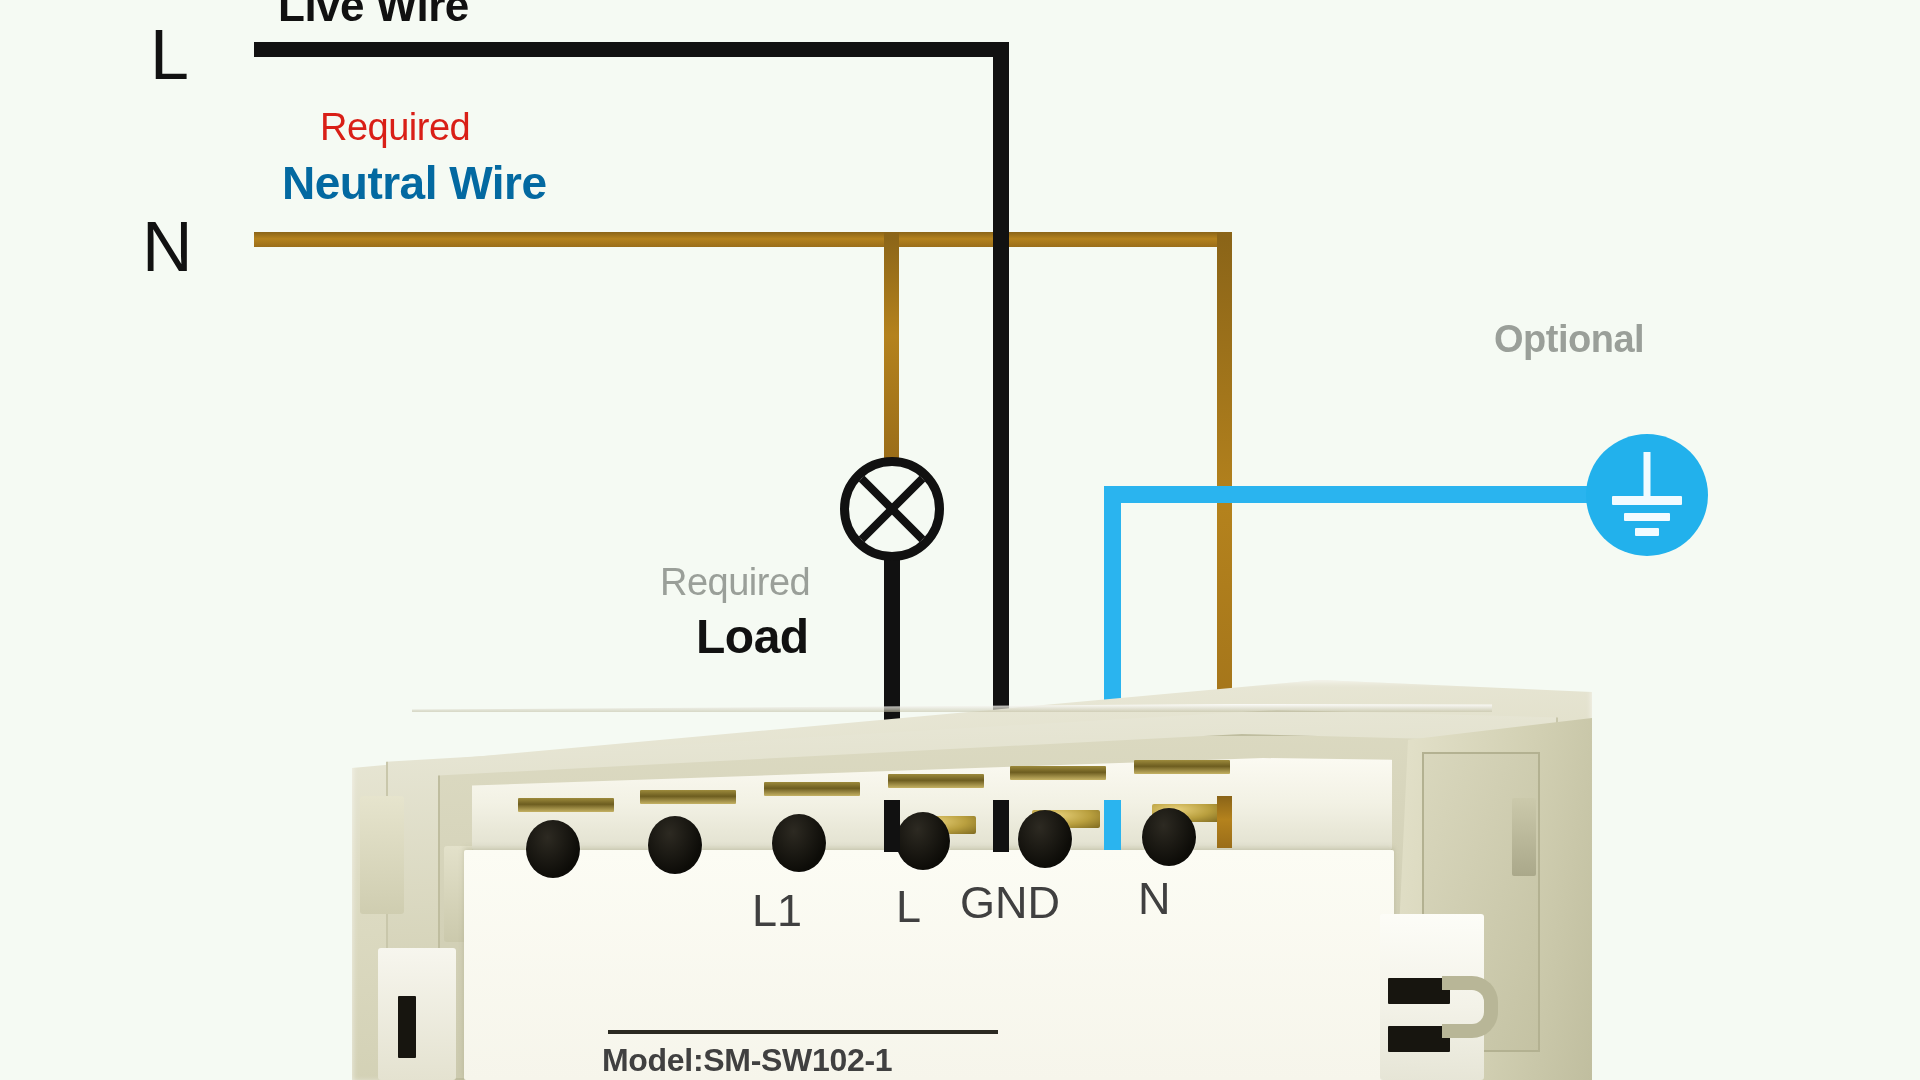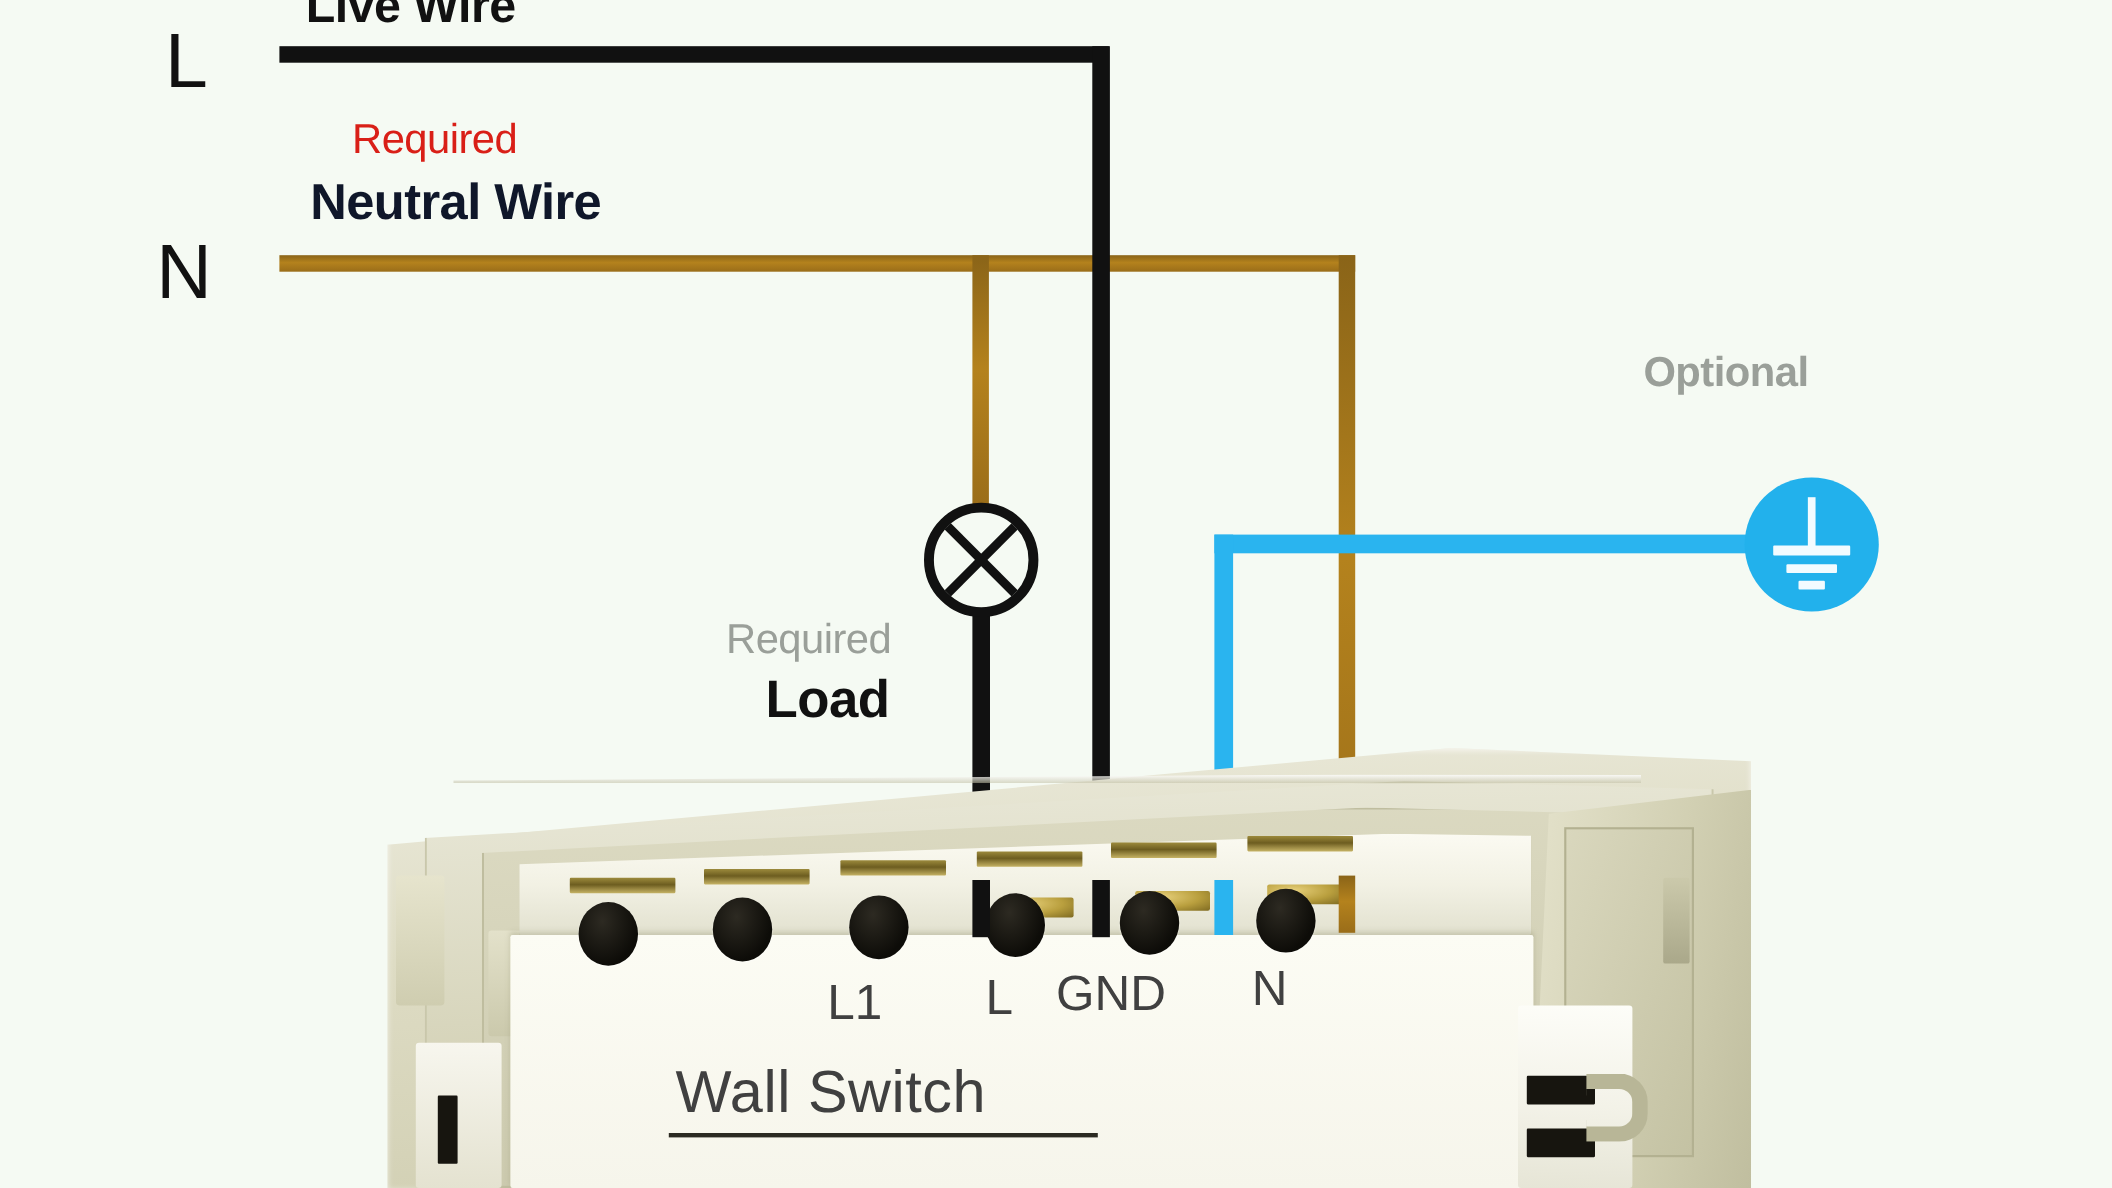--- a/index.html
+++ b/index.html
@@ -35,21 +35,21 @@
     color: #111111;
   }
   .caption-sub-red {
     font-size: 38px;
     font-weight: 500;
     color: #d91f17;
   }
   .caption-main-red {
     font-size: 46px;
     font-weight: 700;
-    color: #0f172a;
+    color: #0369a1;
   }
   .caption-sub-gray {
     font-size: 38px;
     font-weight: 400;
     color: #9a9f99;
   }
   .caption-main-black {
     font-size: 48px;
     font-weight: 700;
     color: #111111;
@@ -278,23 +278,23 @@
     <div class="sw-layer sw-darkslot" style="left:46px; top:348px; width:18px; height:62px;"></div>
 
     <div class="sw-layer sw-ridge" style="left:60px; top:56px; width:1080px; height:8px;
                 clip-path: polygon(0% 70%, 76% 0%, 100% 6%, 100% 100%, 0% 100%);"></div>
 
     <div class="sw-text sw-terminal-label" style="left:400px; top:240px;">L1</div>
     <div class="sw-text sw-terminal-label" style="left:544px; top:236px;">L</div>
     <div class="sw-text sw-terminal-label" style="left:608px; top:232px;">GND</div>
     <div class="sw-text sw-terminal-label" style="left:786px; top:228px;">N</div>
 
-    <div class="sw-text sw-title" style="left:262px; top:318px;">Wall Switch</div>
     <div class="sw-title-rule" style="left:256px; top:382px; width:390px;"></div>
 
+    <div class="sw-text sw-model" style="left:250px; top:396px;">Model:SM-SW102-1</div>
 
   </div>
 
   <div class="wire wire-live" style="left:884px; top:800px; width:16px; height:52px;"></div>
 
   <div class="wire wire-live" style="left:993px; top:800px; width:16px; height:52px;"></div>
 
   <div class="wire wire-ground" style="left:1104px; top:800px; width:17px; height:50px;"></div>
 
   <div class="wire wire-neutral" style="left:1217px; top:796px; width:15px; height:52px;"></div>

